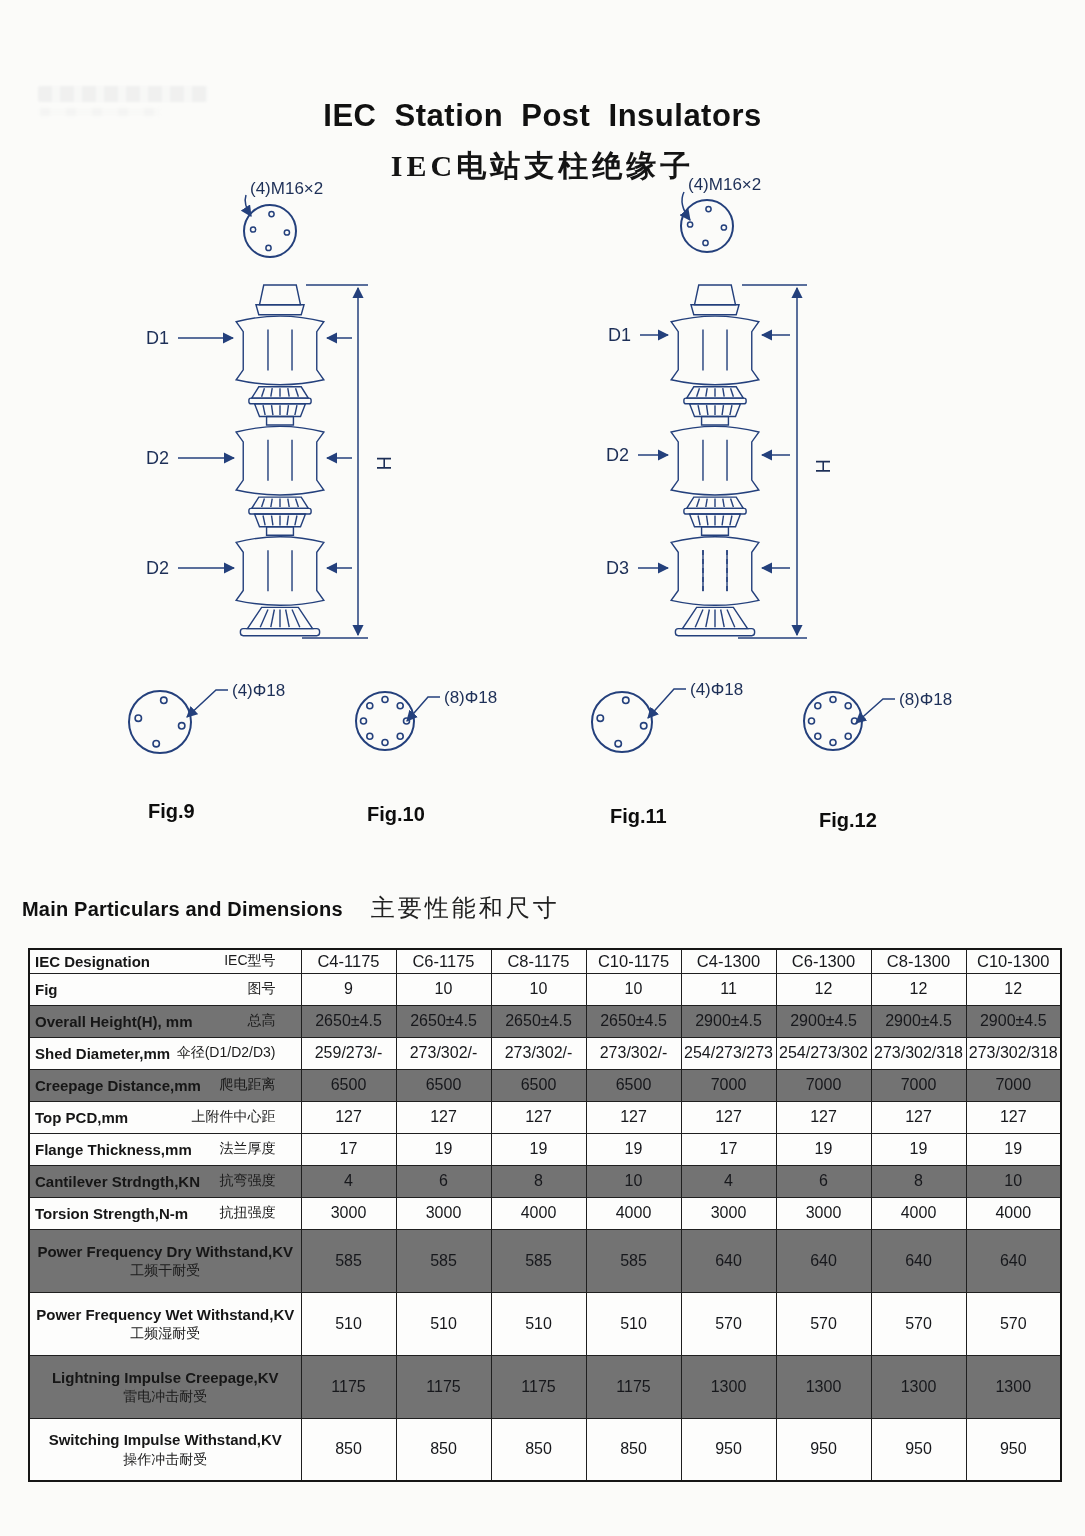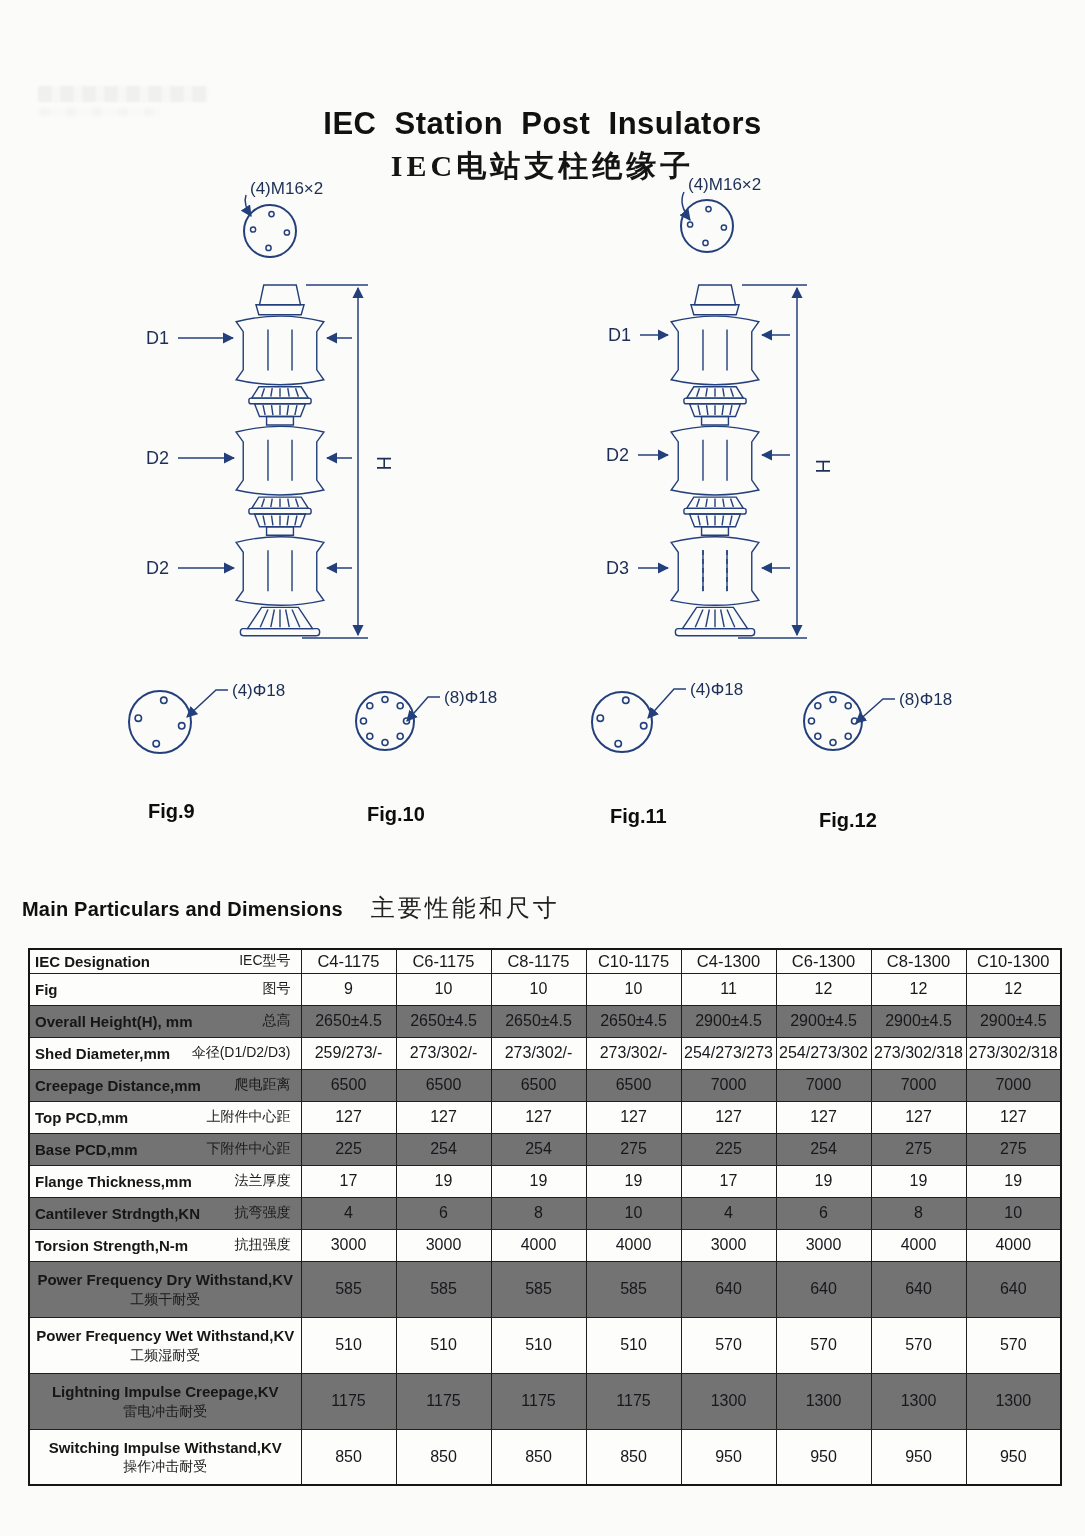--- a/index.html
+++ b/index.html
@@ -16,21 +16,21 @@
     left:38px;top:86px;width:170px;height:16px;
     background:repeating-linear-gradient(90deg,#b9bcc2 0 14px,#e8e9ec 14px 22px);
     opacity:.16;filter:blur(1.2px);border-radius:2px;
   }
   .watermark2{
     left:40px;top:108px;width:120px;height:8px;
     background:repeating-linear-gradient(90deg,#c4c7cc 0 10px,#eceded 10px 26px);
     opacity:.12;filter:blur(1.4px);
   }
   .title-en{
-    left:0;top:106px;width:1085px;text-align:center;
+    left:0;top:98px;width:1085px;text-align:center;
     font-size:31px;font-weight:bold;letter-spacing:.5px;word-spacing:9px;color:#111;
   }
   .title-zh{
     left:0;top:146px;width:1085px;text-align:center;
     font-size:30px;font-weight:600;color:#141414;
     font-family:"Liberation Serif", serif;
     letter-spacing:4px;
   }
   .section-head{left:22px;top:892px;width:1040px;white-space:nowrap;}
   .section-en{font-size:20px;font-weight:bold;color:#101010;letter-spacing:.2px;}
@@ -51,24 +51,24 @@
   .spec-table th,.spec-table td{
     border:1.5px solid #1f1f1f;
     padding:0;vertical-align:middle;
     font-weight:normal;
   }
   .spec-table{border:2.5px solid #161616;}
   col.c-label{width:272px;}
   col.c-val{width:95px;}
   tr.r1{height:32px;}
   tr.rh{height:24px;}
-  tr.r2{height:56px;}
+  tr.r2{height:63px;}
   tr.shaded{background:#737373;}
   th.lbl{text-align:left;}
-  .lblflex{display:flex;justify-content:space-between;align-items:center;padding:0 10px 0 5px;}
+  .lblflex{display:flex;justify-content:space-between;align-items:center;padding:0 25px 0 5px;}
   .len{font-size:15px;font-weight:600;color:#161616;white-space:nowrap;}
   .lzh{font-size:14px;font-weight:500;color:#1b1b1b;white-space:nowrap;}
   .l2{display:block;text-align:center;line-height:1.3;}
   td.val,th.val{text-align:center;font-size:16px;color:#17181c;}
   th.hcol{font-size:16.5px;color:#17181c;}
 </style>
 </head>
 <body>
 
 <div class="abs watermark"></div>
@@ -370,36 +370,20 @@
         </th>
         <td class="val">127</td>
         <td class="val">127</td>
         <td class="val">127</td>
         <td class="val">127</td>
         <td class="val">127</td>
         <td class="val">127</td>
         <td class="val">127</td>
         <td class="val">127</td>
       </tr>
-      <tr class="shaded r1">
-        <th class="lbl">
-          <span class="lblflex">
-            <span class="len">Base PCD,mm</span>
-            <span class="lzh">下附件中心距</span>
-          </span>
-        </th>
-        <td class="val">225</td>
-        <td class="val">254</td>
-        <td class="val">254</td>
-        <td class="val">275</td>
-        <td class="val">225</td>
-        <td class="val">254</td>
-        <td class="val">275</td>
-        <td class="val">275</td>
-      </tr>
       <tr class="r1">
         <th class="lbl">
           <span class="lblflex">
             <span class="len">Flange Thickness,mm</span>
             <span class="lzh">法兰厚度</span>
           </span>
         </th>
         <td class="val">17</td>
         <td class="val">19</td>
         <td class="val">19</td>

